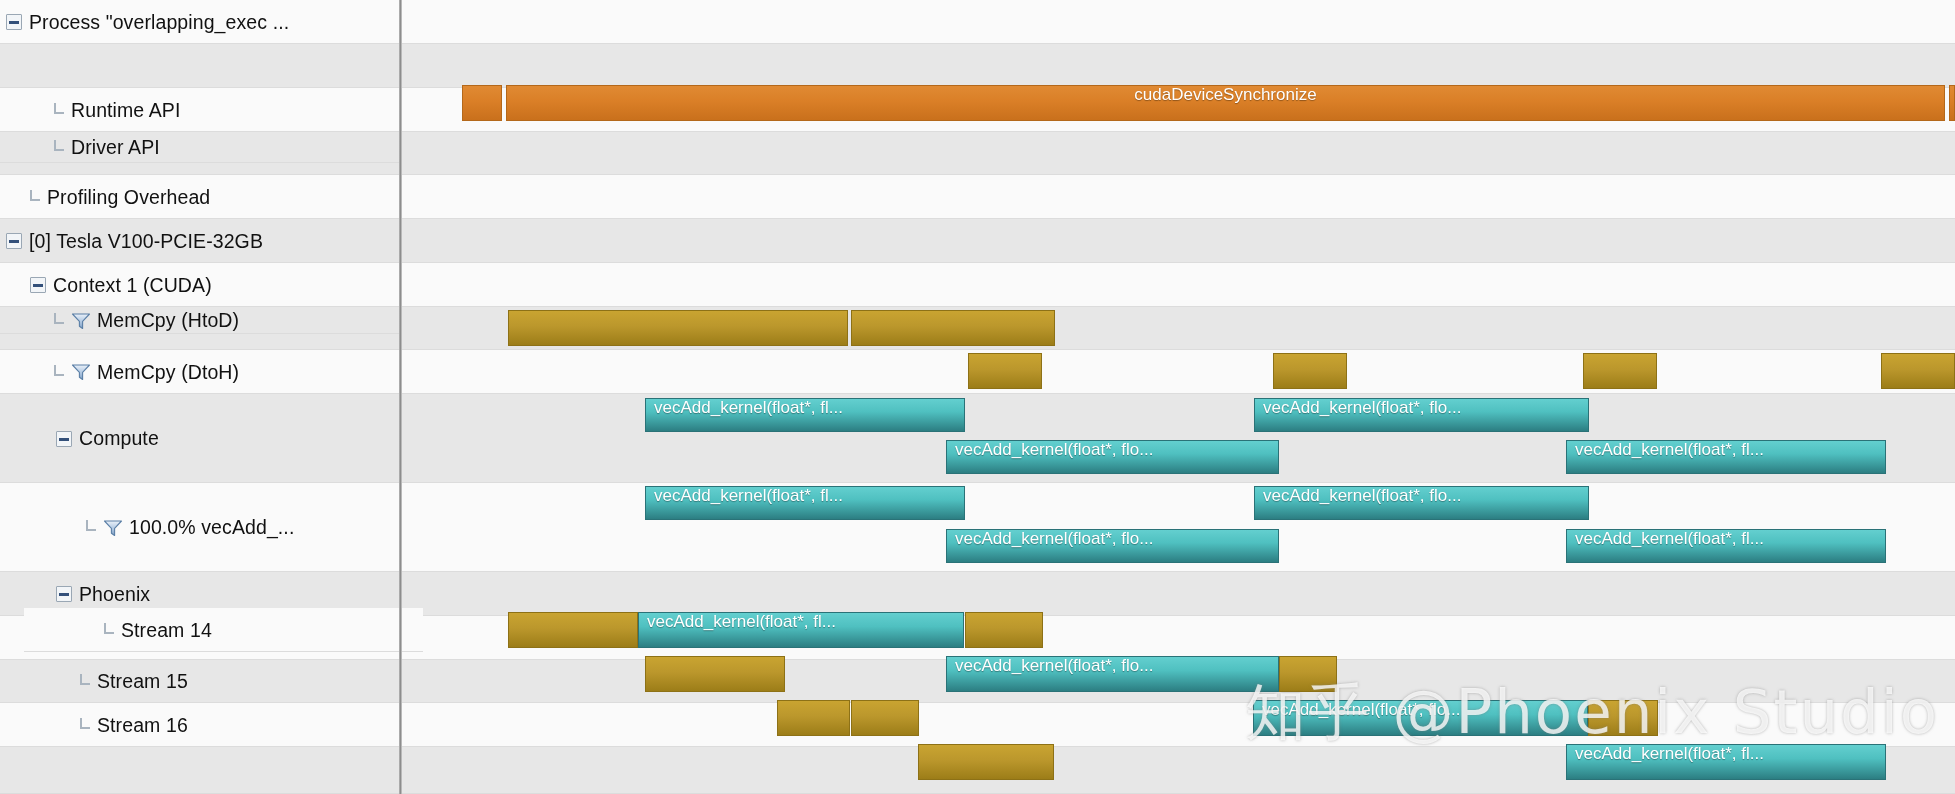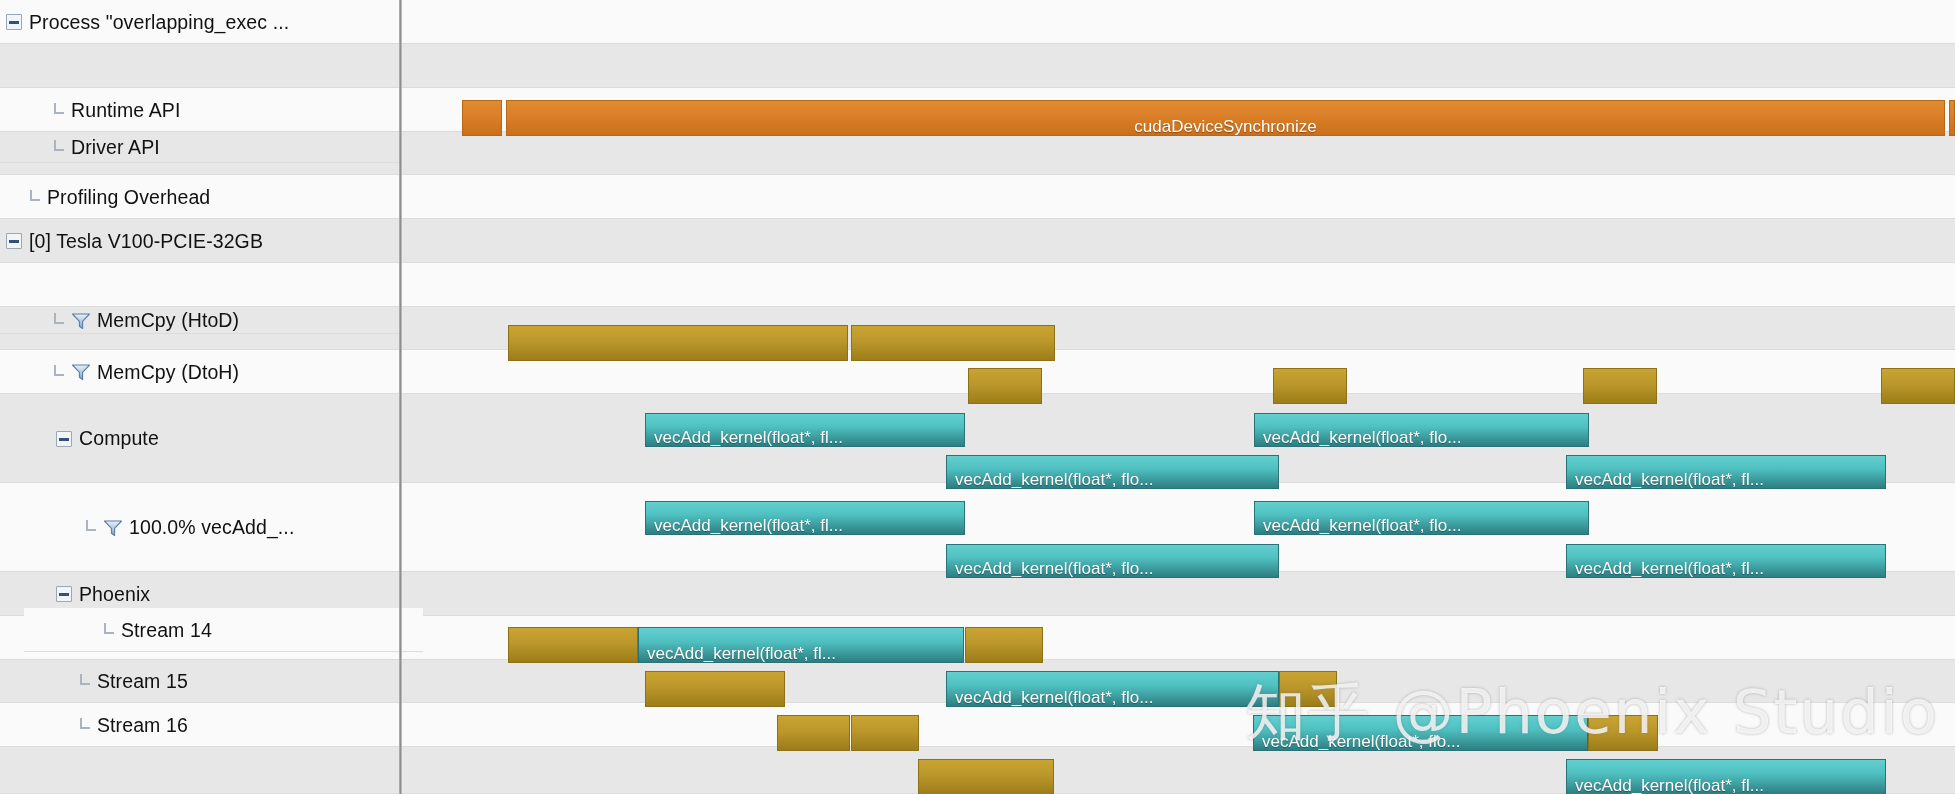--- a/index.html
+++ b/index.html
@@ -42,21 +42,21 @@
 
   .indent{flex:0 0 auto;}
 
   
   #vsep{position:absolute;left:399px;top:0;width:3px;height:794px;
         background:linear-gradient(to right,#b9b9b9,#8d8d8d,#cfcfcf);z-index:7;}
 
   
   #bars{position:absolute;left:0;top:0;width:1955px;height:794px;z-index:4;}
   .bar{position:absolute;box-sizing:border-box;overflow:hidden;
-       display:flex;align-items:flex-end;margin-top:15px;}
+       display:flex;align-items:flex-start;}
   .bar.api{
     background:linear-gradient(to bottom,#e08a33 0%,#da7f27 45%,#c9701c 100%);
     border:1px solid #b4681a;
   }
   .bar.mem{
     background:linear-gradient(to bottom,#c9a431 0%,#bb972c 45%,#9c7d18 100%);
     border:1px solid #8d7116;
   }
   .bar.kern{
     background:linear-gradient(to bottom,#63cfcf 0%,#4fc0c0 40%,#2c7e82 100%);
@@ -209,20 +209,26 @@
       </div>
       <div class="trow even" style="top: 175px; height: 44px;">
         <span class="indent" style="width:22px"></span>
         <span class="elbow"></span>
         <span class="tlabel">Profiling Overhead</span>
         <span class="tline"></span>
       </div>
       <div class="trow odd" style="top: 219px; height: 44px;">
         <span class="exp"></span>
         <span class="tlabel">[0] Tesla V100-PCIE-32GB</span>
+        <span class="tline"></span>
+      </div>
+      <div class="trow even" style="top: 263px; height: 44px;">
+        <span class="indent" style="width:24px"></span>
+        <span class="exp"></span>
+        <span class="tlabel">Context 1 (CUDA)</span>
         <span class="tline"></span>
       </div>
       <div class="trow odd" style="top: 307px; height: 27px;">
         <span class="indent" style="width:46px"></span>
         <span class="elbow"></span>
         <span class="funnel"><svg viewBox="0 0 20 18" width="20" height="18">
             <defs>
               <linearGradient id="fg" x1="0" y1="0" x2="0" y2="1">
                 <stop offset="0" stop-color="#e9f0f8"></stop>
                 <stop offset="0.45" stop-color="#b9cee6"></stop>

